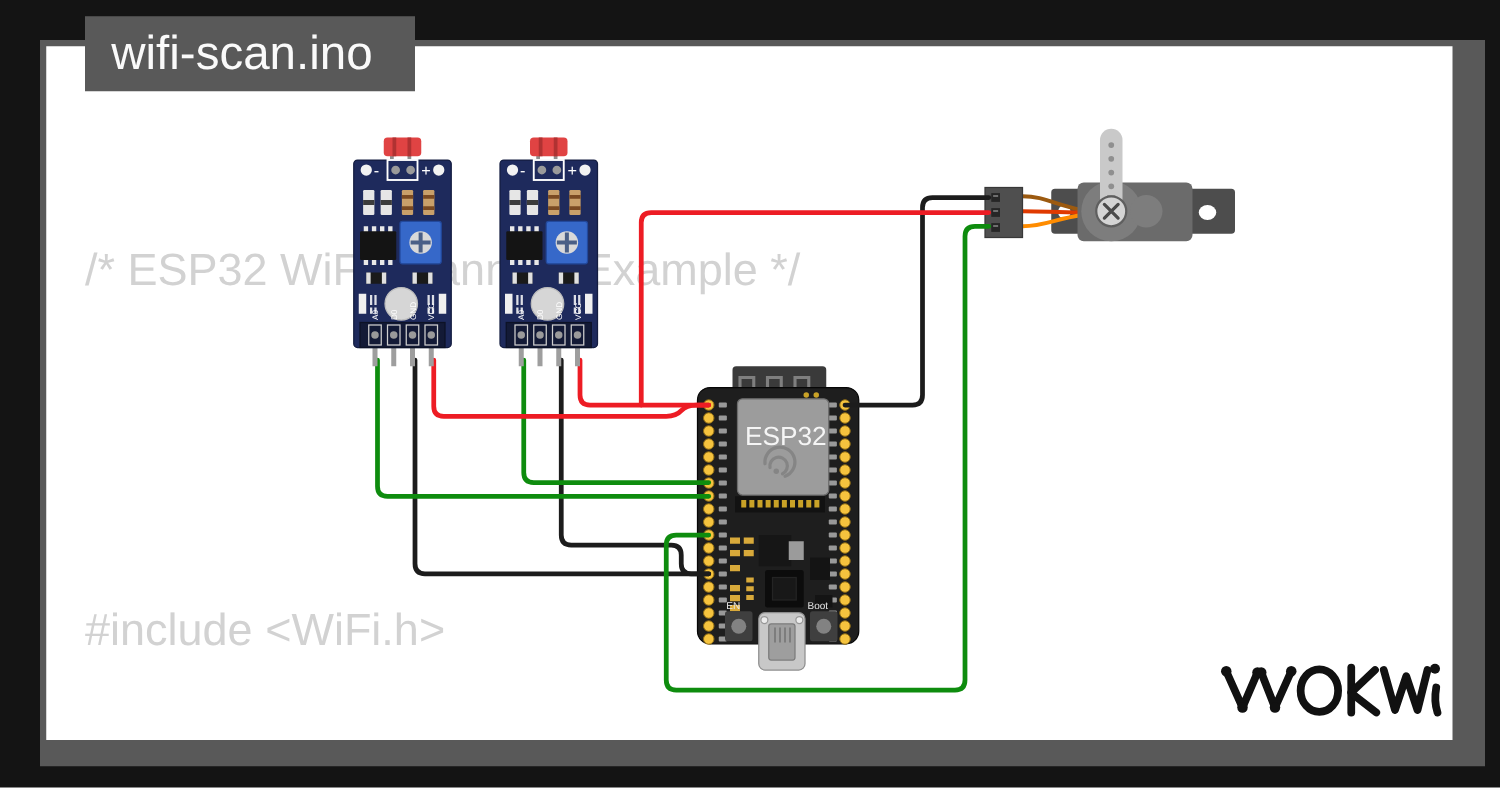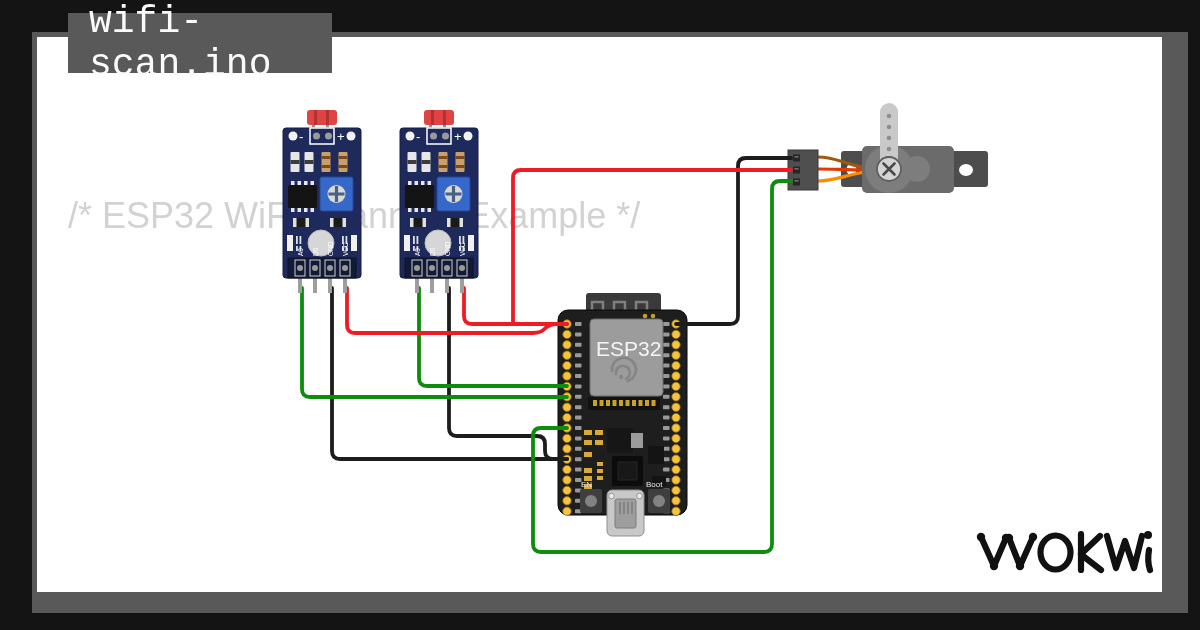--- a/index.html
+++ b/index.html
@@ -14,35 +14,36 @@
   .code-layer{
     position:absolute;left:68px;top:96px;width:1000px;
     font-size:36px;line-height:48px;color:#d2d2d2;
     letter-spacing:0px;white-space:pre;
   }
   .code-line{min-height:48px;}
   .circuit{position:absolute;left:0;top:0;}
   .logo-svg{position:absolute;left:970px;top:520px;}
   .title-box{
     position:absolute;left:68px;top:13px;width:264px;height:60px;
-    background:#595959;display:flex;align-items:center;z-index:10;font-family:Liberation Mono, monospace;
+    background:#595959;display:flex;align-items:center;z-index:10;
   }
   .title-box span{color:#fafafa;font-size:38px;padding-left:21px;}
 </style>
 </head>
 <body>
 
 <div class="frame-gray"></div>
 
 <div class="canvas">
   <div class="world">
 
     <div class="code-layer">
       <div class="code-line">/* ESP32 WiFi Scanning Example */</div>
       <div class="code-line"></div>
+      <div class="code-line">#include &lt;WiFi.h&gt;</div>
       
       
       
       
       
       
       
       
     </div>
 

